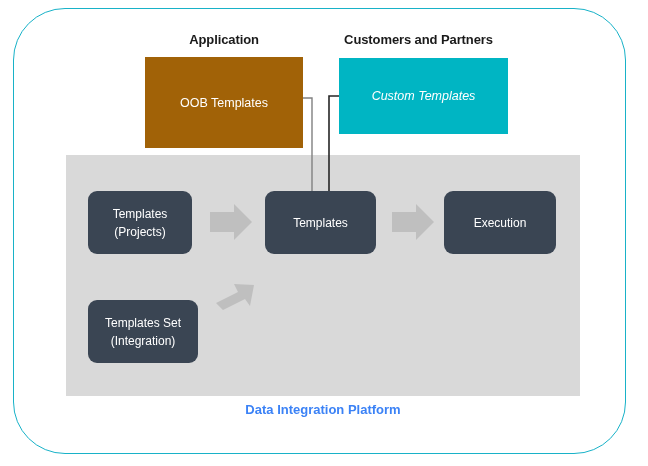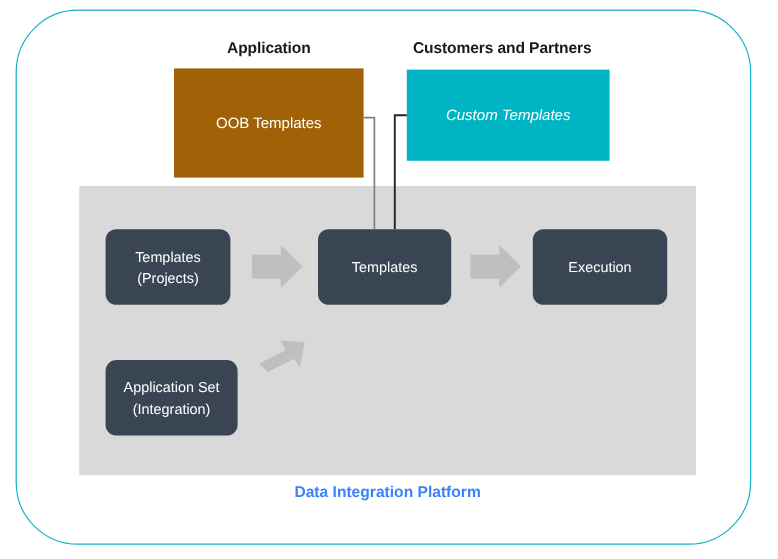--- a/index.html
+++ b/index.html
@@ -139,19 +139,19 @@
     <span>Templates</span>
     <span>(Projects)</span>
   </div>
   <div class="node node-projects">
     <span>Templates</span>
   </div>
   <div class="node node-execution">
     <span>Execution</span>
   </div>
   <div class="node node-connection">
-    <span>Application Set</span>
+    <span>Templates Set</span>
     <span>(Integration)</span>
   </div>
 
   <div class="platform-label">Data Integration Platform</div>
 
 </div>
 
 </body></html>

